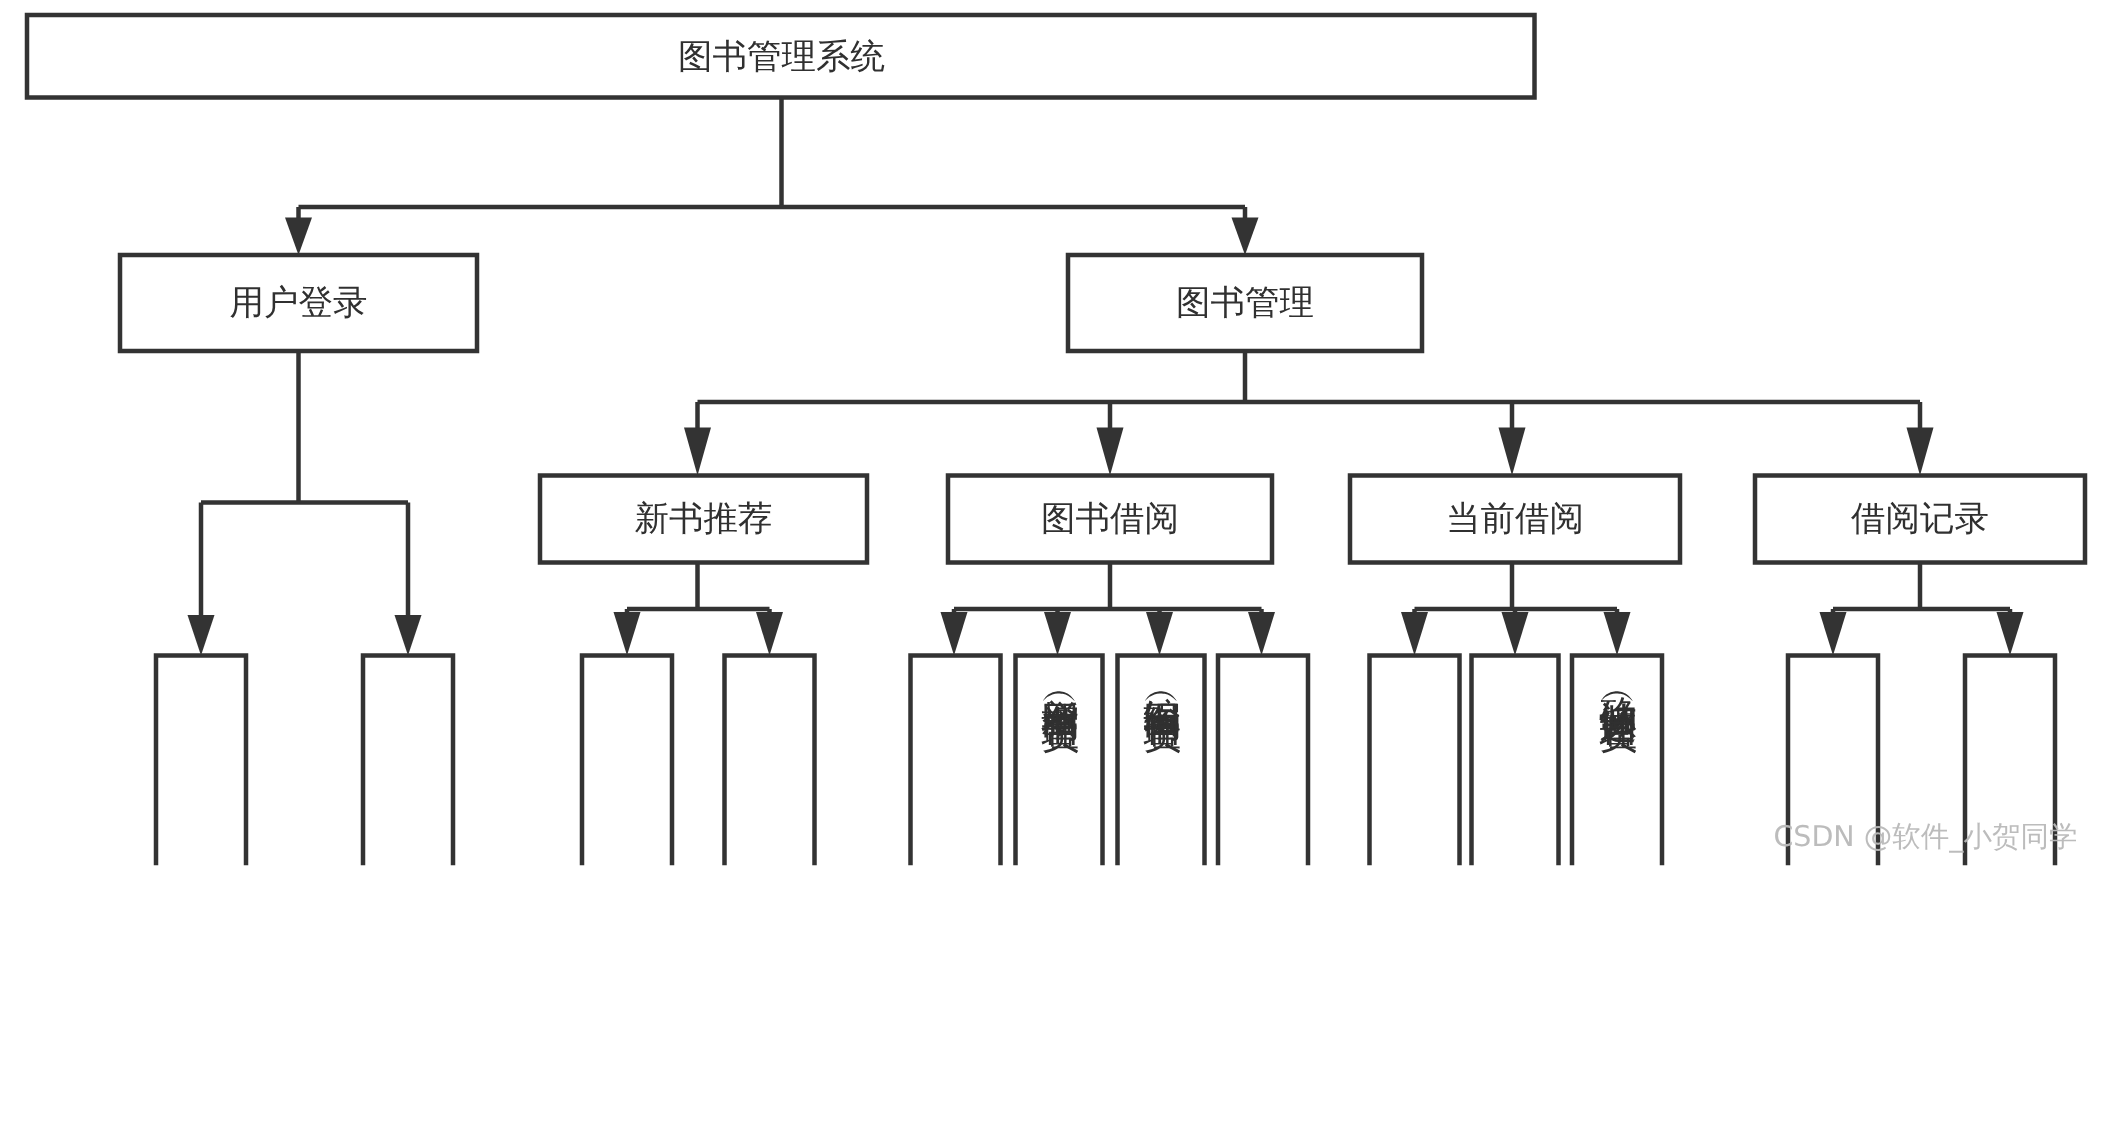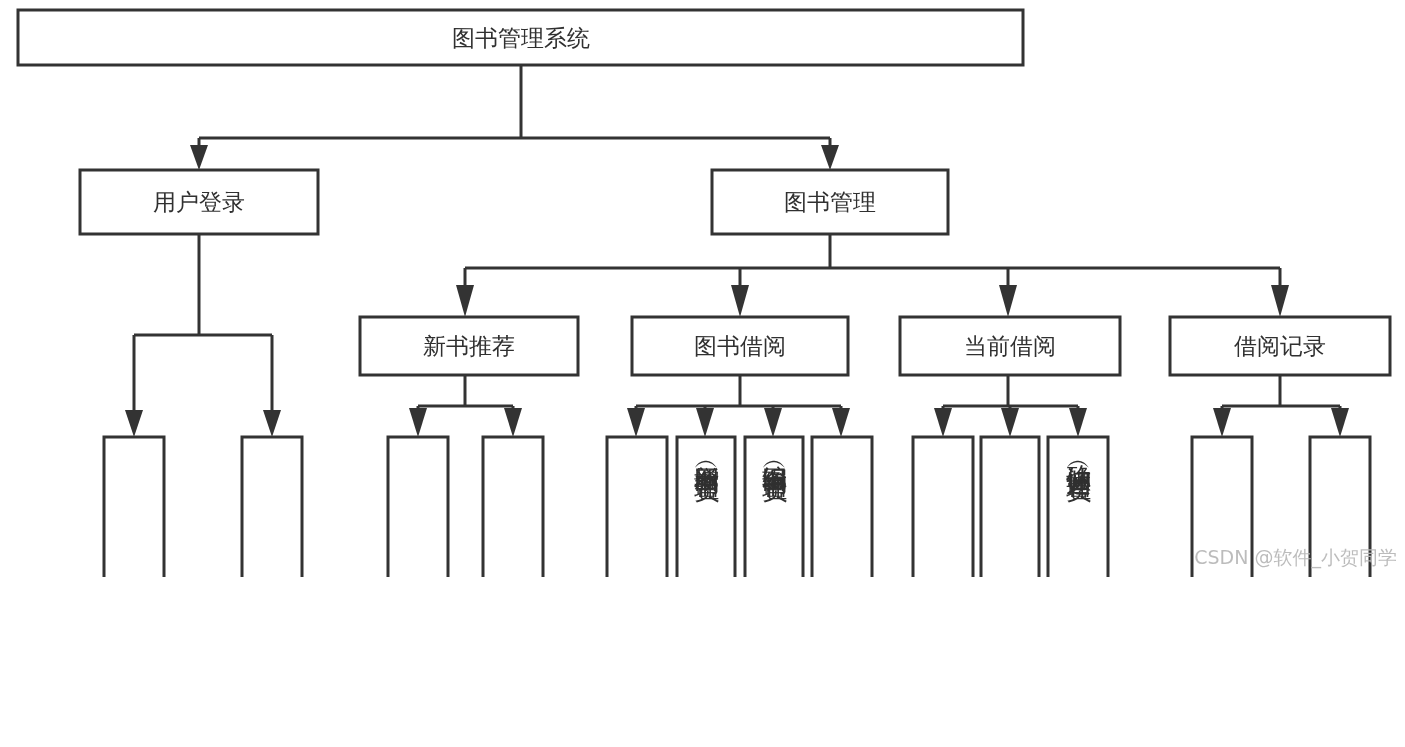--- a/index.html
+++ b/index.html
@@ -60,21 +60,21 @@
     white-space: nowrap;
     text-align: center;
     display: flex;
     align-items: center;
     justify-content: center;
     pointer-events: none;
     user-select: none;
   }
   .watermark {
     position: absolute;
-    right: 8px;
+    right: 20px;
     bottom: 6px;
     color: #b9b9b9;
     font-family: "DejaVu Sans", "Liberation Sans", sans-serif;
     font-size: 19px;
     white-space: nowrap;
     opacity: 0.95;
     padding-left: 28px;
   }
 </style>
 </head>

